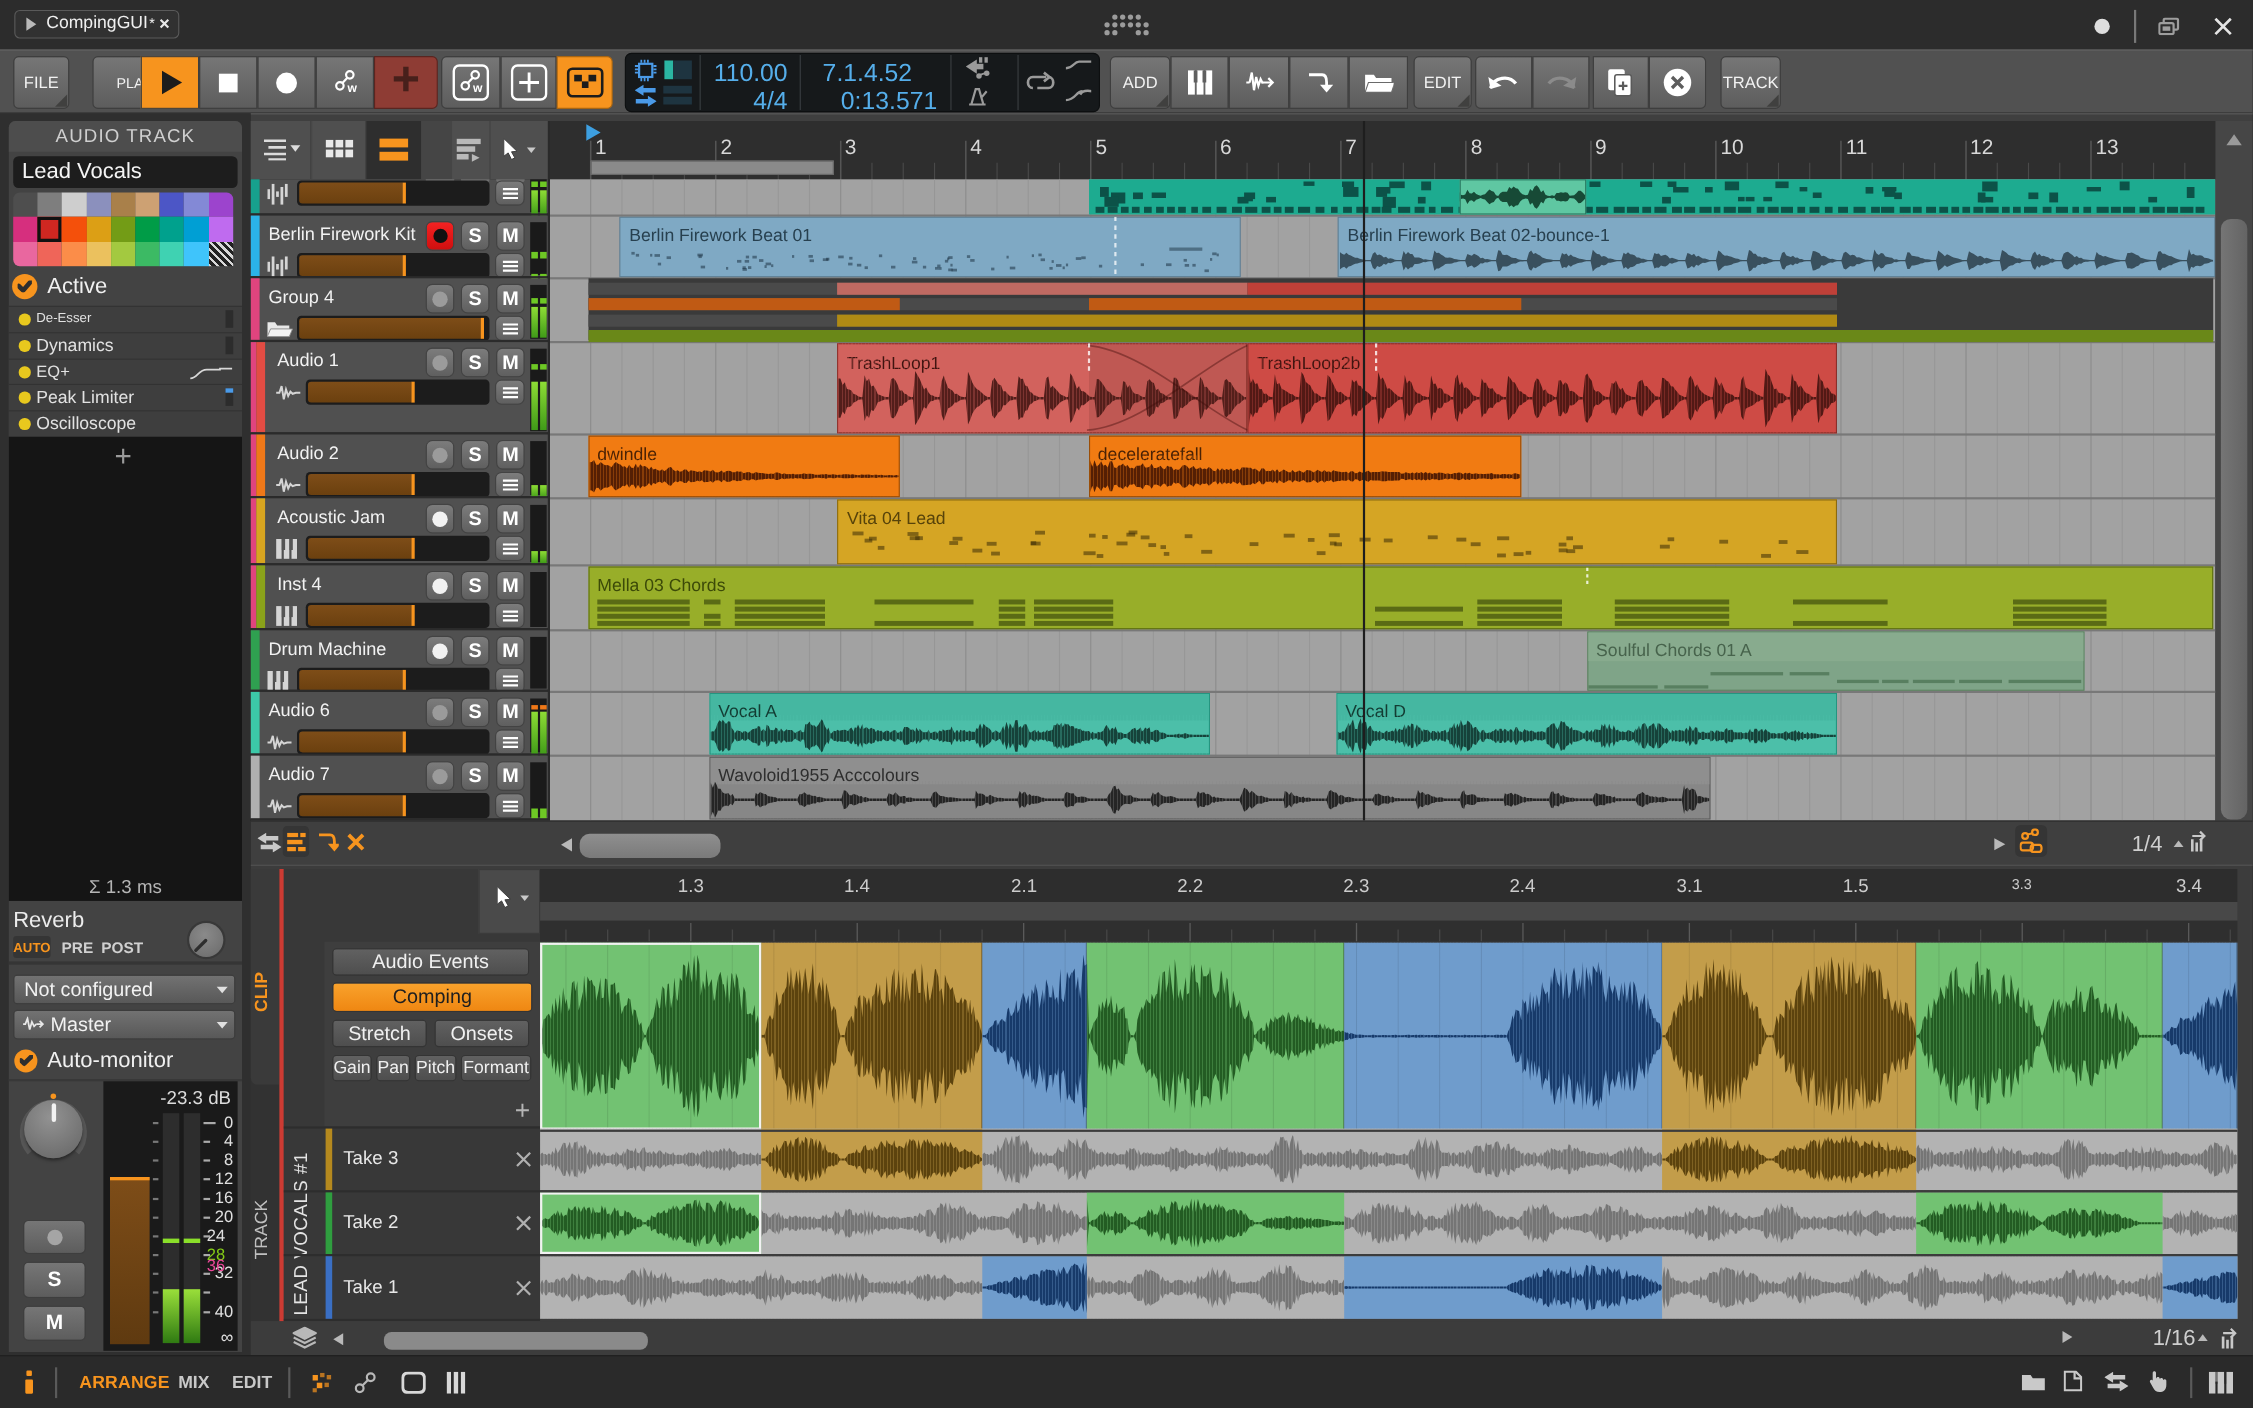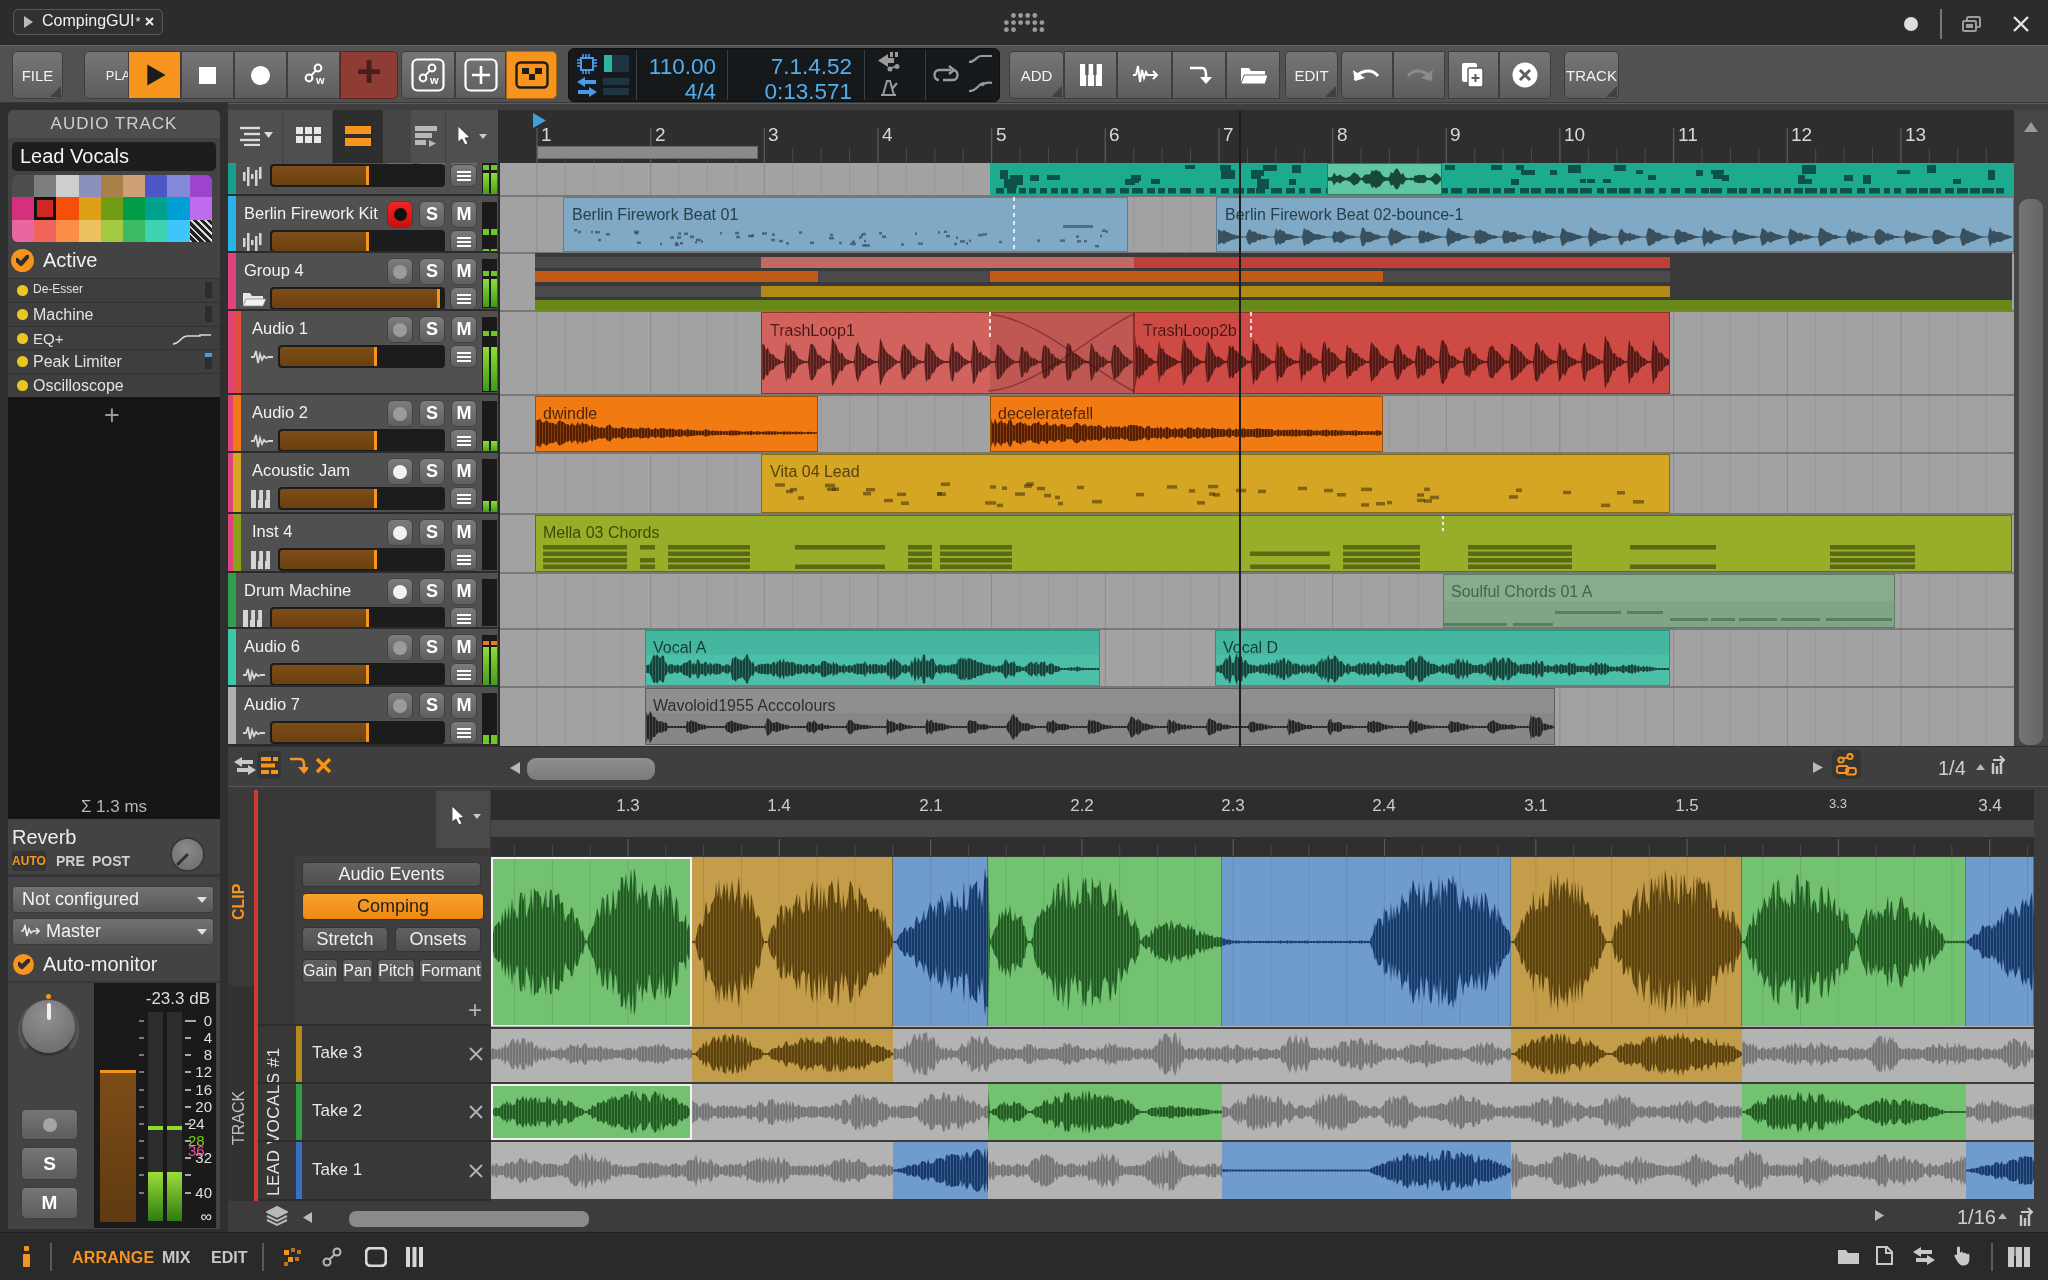--- a/index.html
+++ b/index.html
@@ -123,21 +123,21 @@
 <svg style="position:absolute;left:577px;top:76px" width="20" height="22" viewBox="0 0 20 22">
     <g fill="#4a9ae8">
       <path d="M0 6 L8 1 L8 4 L19 4 L19 8 L8 8 L8 11 Z"></path>
       <path d="M20 16 L12 11 L12 14 L1 14 L1 18 L12 18 L12 21 Z"></path>
     </g>
   </svg>
 <div class="a" style="left:603px;top:78px;width:26px;height:7px;background:#1e3440"></div>
 <div class="a" style="left:603px;top:88px;width:26px;height:7px;background:#1e3440"></div>
 <div class="a" style="left:634px;top:54px;width:82px;height:25px;font-size:22.5px;color:#55aeea;text-align:right">110.00</div>
 <div class="a" style="left:634px;top:79px;width:82px;height:25px;font-size:22.5px;color:#55aeea;text-align:right">4/4</div>
-<div class="a" style="left:725px;top:54px;width:127px;height:25px;font-size:22.5px;color:#55aeea;text-align:right">7.1.4.52</div>
+<div class="a" style="left:725px;top:54px;width:127px;height:25px;font-size:22.5px;color:#55aeea;text-align:center">7.1.4.52</div>
 <div class="a" style="left:725px;top:79px;width:127px;height:25px;font-size:22.5px;color:#55aeea;text-align:right">0:13.571</div>
 <svg style="position:absolute;left:875px;top:51px" width="26" height="22" viewBox="0 0 26 22">
     <g fill="#9a9a9a">
       <path d="M13 3 L3 9.5 L13 16 Z"></path>
       <rect x="12" y="7" width="7" height="5"></rect>
       <rect x="15" y="1" width="3" height="5"></rect>
       <rect x="20" y="1" width="3" height="5"></rect>
       <circle cx="15" cy="18" r="2.5"></circle>
       <circle cx="22" cy="15.5" r="2.5"></circle>
       <path d="M14.5 17.5 L22 15" stroke="#9a9a9a" stroke-width="1.6"></path>
@@ -251,21 +251,21 @@
     <path d="M1 5 L5 9 L12 1" fill="none" stroke="#2e2e2e" stroke-width="4.2" stroke-linecap="round" stroke-linejoin="round"></path>
   </svg>
 <div class="a" style="left:43px;top:248.5px;font-size:20px;color:#f0f0f0">Active</div>
 <div class="a" style="left:8px;top:278px;width:212px;height:119px;background:#3e3e3e"></div>
 <div class="a" style="left:8px;top:278px;width:212px;height:23.8px;border-top:1px solid #323232"></div>
 <div class="a" style="left:17px;top:285px;width:10.5px;height:10.5px;border-radius:50%;background:#e8c81e"></div>
 <div class="a" style="left:33px;top:282px;font-size:12px;color:#e2e2e2">De-Esser</div>
 <div class="a" style="left:205px;top:282px;width:7px;height:16px;background:#2c2c2c"></div>
 <div class="a" style="left:8px;top:302px;width:212px;height:23.8px;border-top:1px solid #323232"></div>
 <div class="a" style="left:17px;top:309px;width:10.5px;height:10.5px;border-radius:50%;background:#e8c81e"></div>
-<div class="a" style="left:33px;top:306px;font-size:16px;color:#e2e2e2">Machine</div>
+<div class="a" style="left:33px;top:306px;font-size:16px;color:#e2e2e2">Dynamics</div>
 <div class="a" style="left:205px;top:306px;width:7px;height:16px;background:#2c2c2c"></div>
 <div class="a" style="left:8px;top:326px;width:212px;height:23.8px;border-top:1px solid #323232"></div>
 <div class="a" style="left:17px;top:333px;width:10.5px;height:10.5px;border-radius:50%;background:#e8c81e"></div>
 <div class="a" style="left:33px;top:330px;font-size:15px;color:#e2e2e2">EQ+</div>
 <svg style="position:absolute;left:172px;top:333.6px" width="40" height="12" viewBox="0 0 40 12">
     <path d="M1 10 C8 10 8 2 16 2 L28 2 L28 1 L39 1" fill="none" stroke="#d8d8d8" stroke-width="1.6"></path>
   </svg>
 <div class="a" style="left:8px;top:349px;width:212px;height:23.8px;border-top:1px solid #323232"></div>
 <div class="a" style="left:17px;top:356px;width:10.5px;height:10.5px;border-radius:50%;background:#e8c81e"></div>
 <div class="a" style="left:33px;top:353px;font-size:16px;color:#e2e2e2">Peak Limiter</div>

